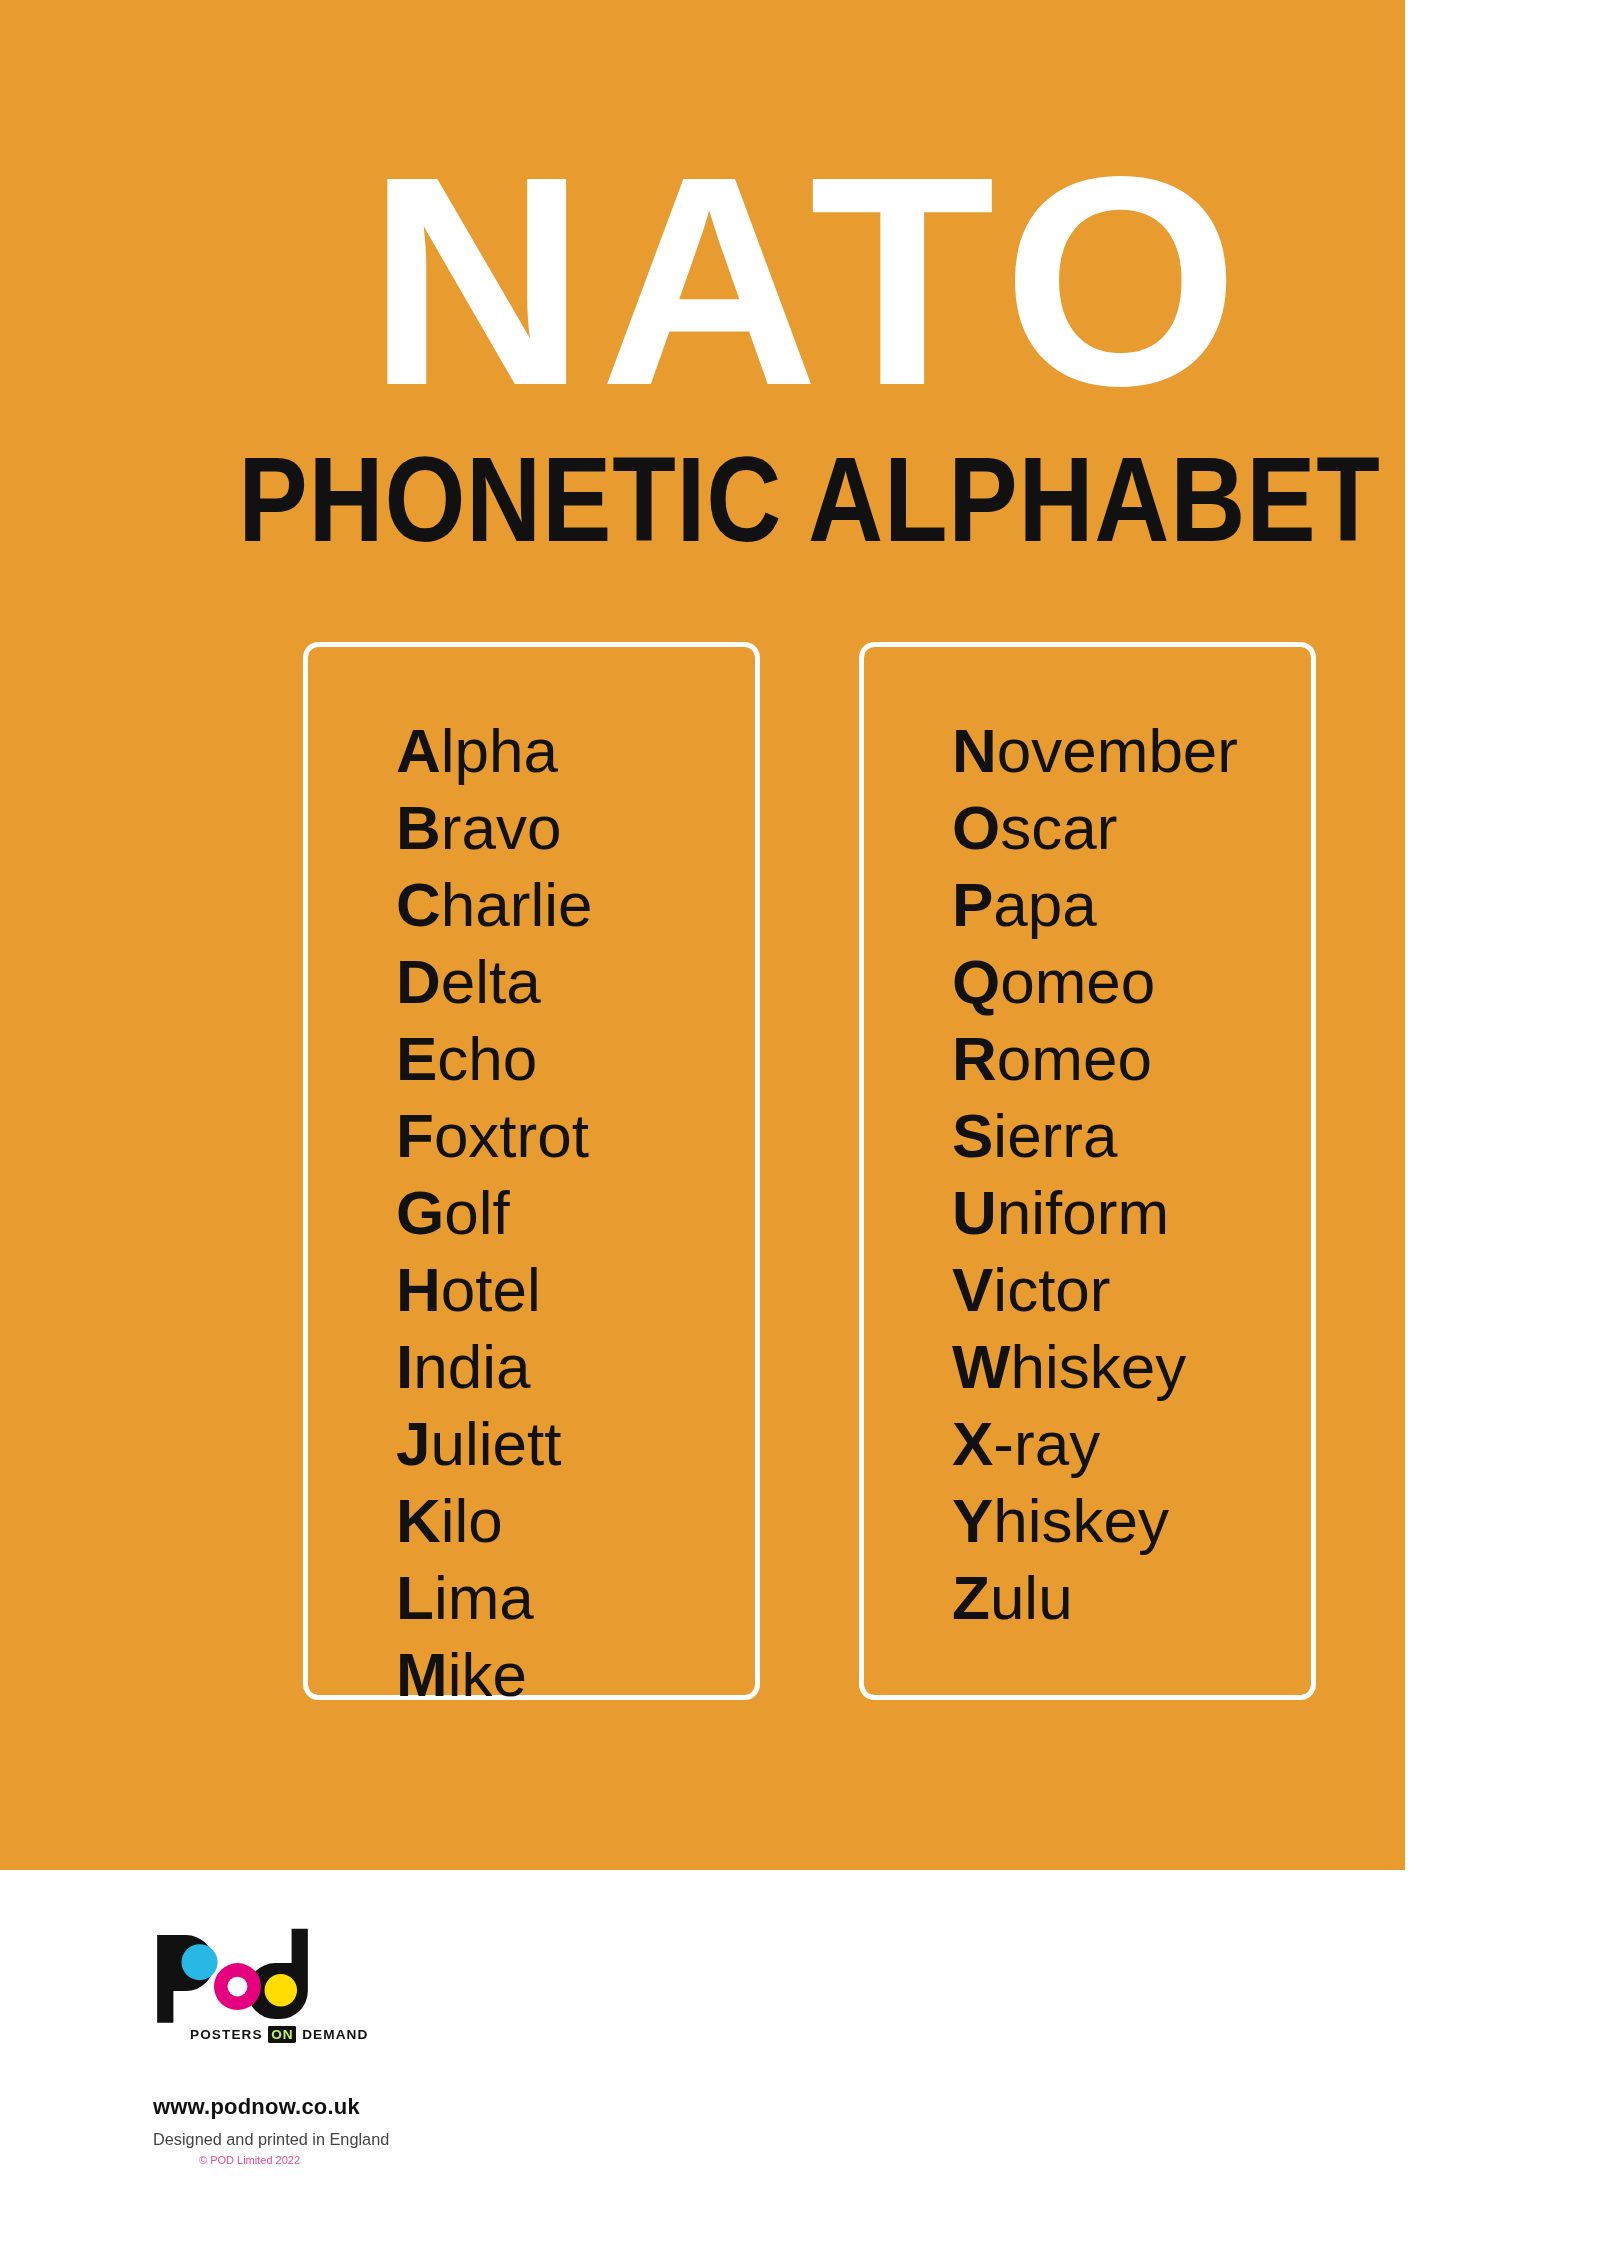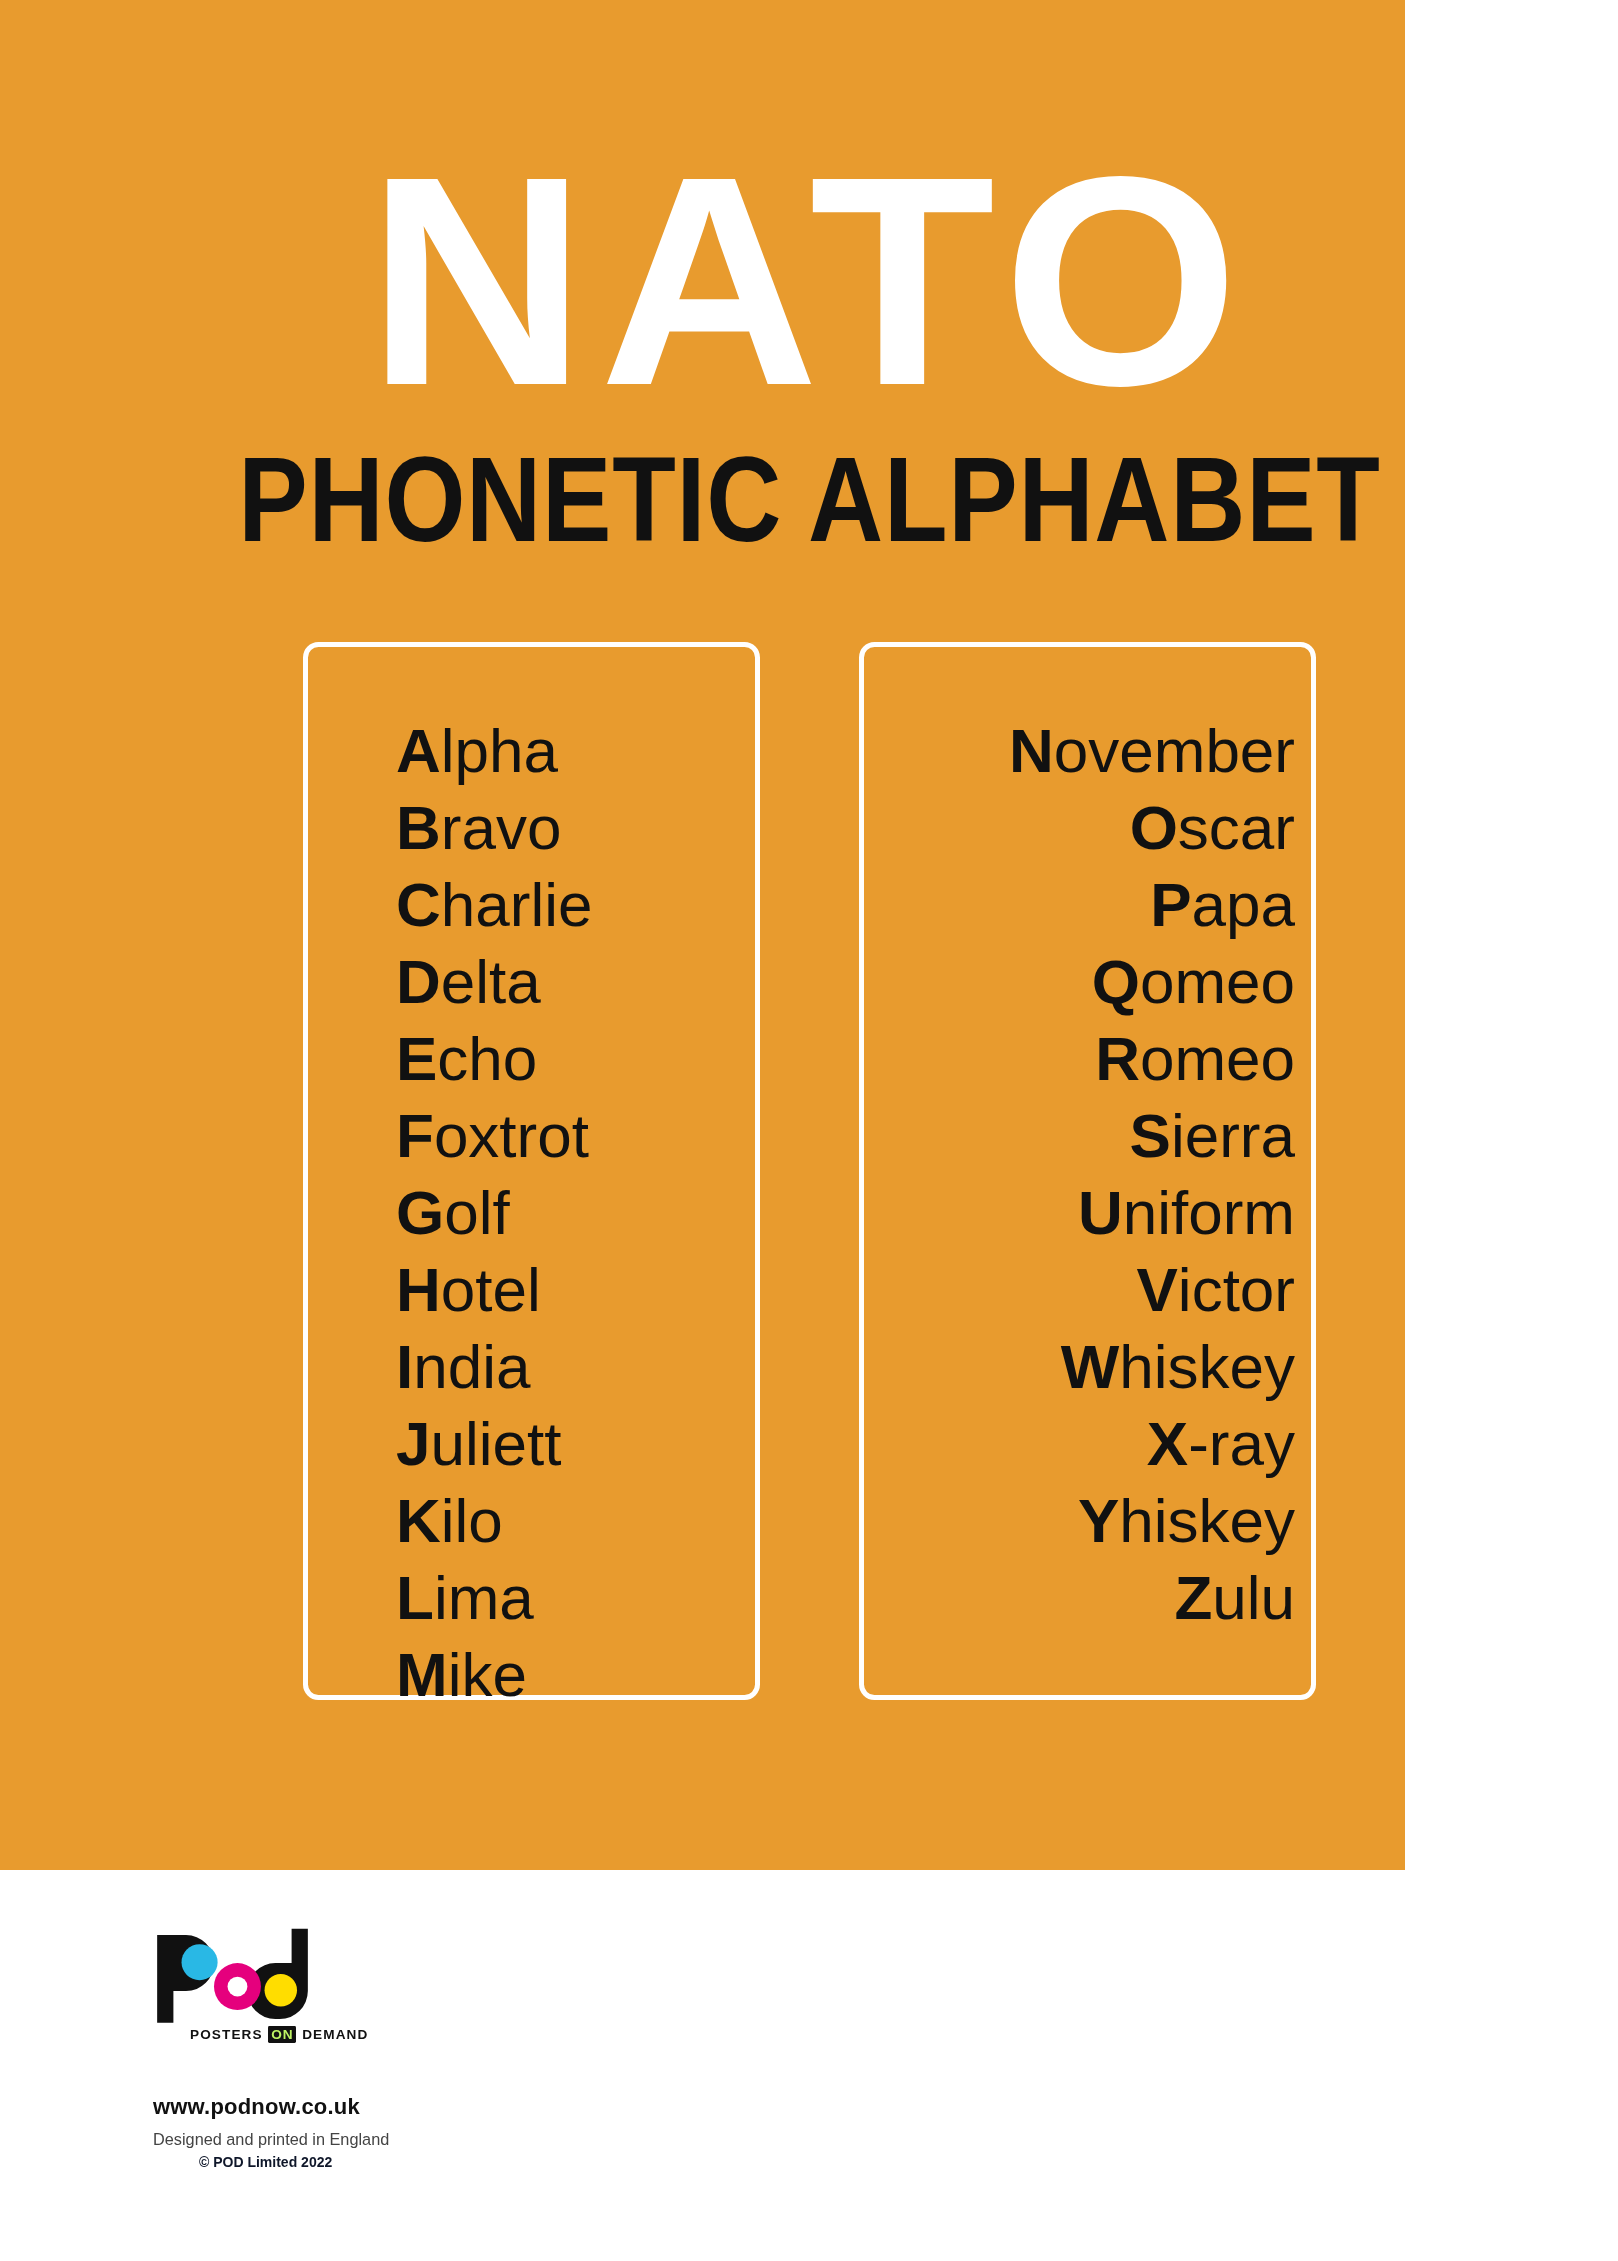--- a/index.html
+++ b/index.html
@@ -89,21 +89,20 @@
     font-size: 62px;
     line-height: 77px;
     font-weight: normal;
     padding-left: 72px;
     white-space: nowrap;
   }
   .entry .cap {
     font-weight: bold;
   }
   .column-box.right .entry {
-    text-align: right;
   }
 
   
   .footer {
     position: absolute;
     left: 0;
     top: 1870px;
     width: 1619px;
     height: 405px;
     background: #ffffff;
@@ -157,23 +156,23 @@
     font-family: "Liberation Sans", sans-serif;
     font-size: 16.3px;
     color: #444444;
     white-space: nowrap;
   }
   .copyright-line {
     position: absolute;
     left: 199px;
     top: 2154px;
     font-family: "Liberation Sans", sans-serif;
-    font-size: 14px;
-    font-weight: bold;
-    color: #0f172a;
+    font-size: 11px;
+    font-weight: normal;
+    color: #ec4899;
     white-space: nowrap;
   }
 </style>
 </head>
 <body>
 
 <div id="poster">
 
   <div class="orange-panel">
 

